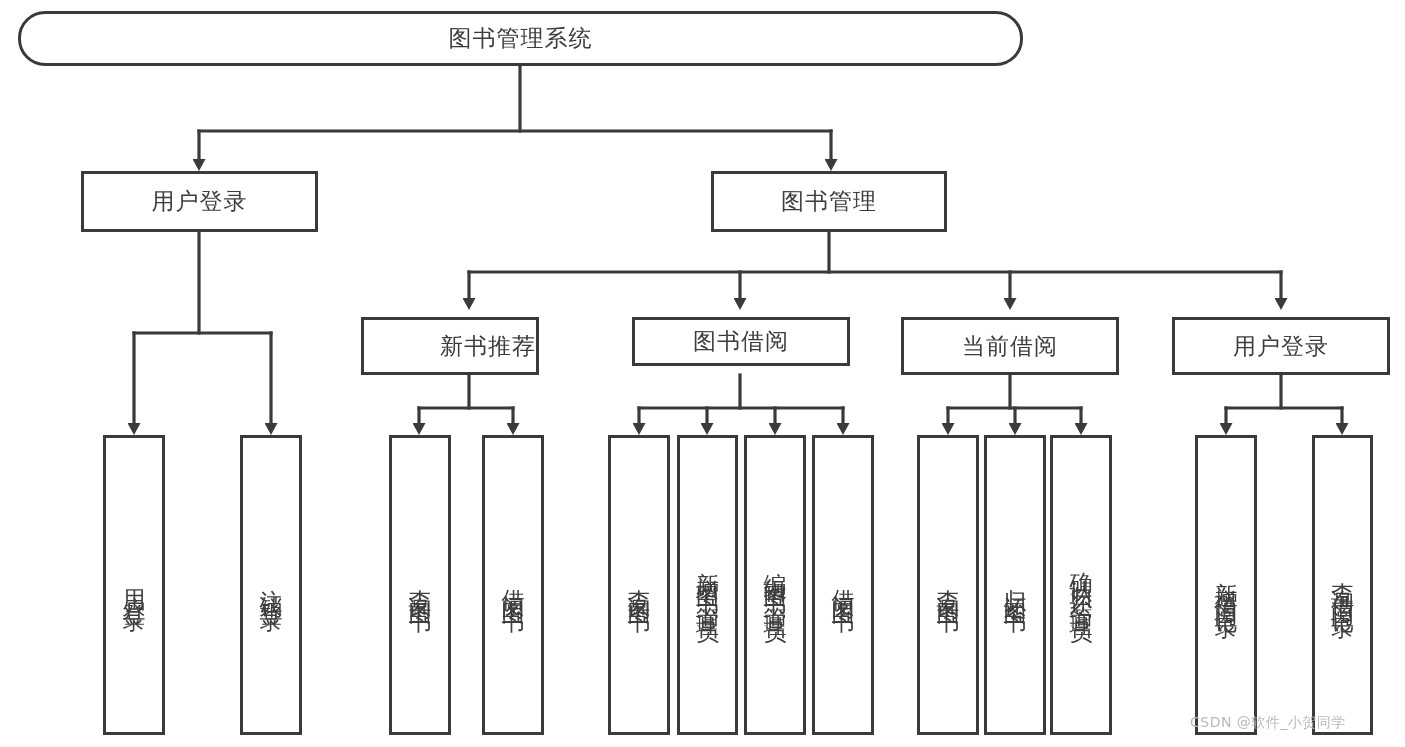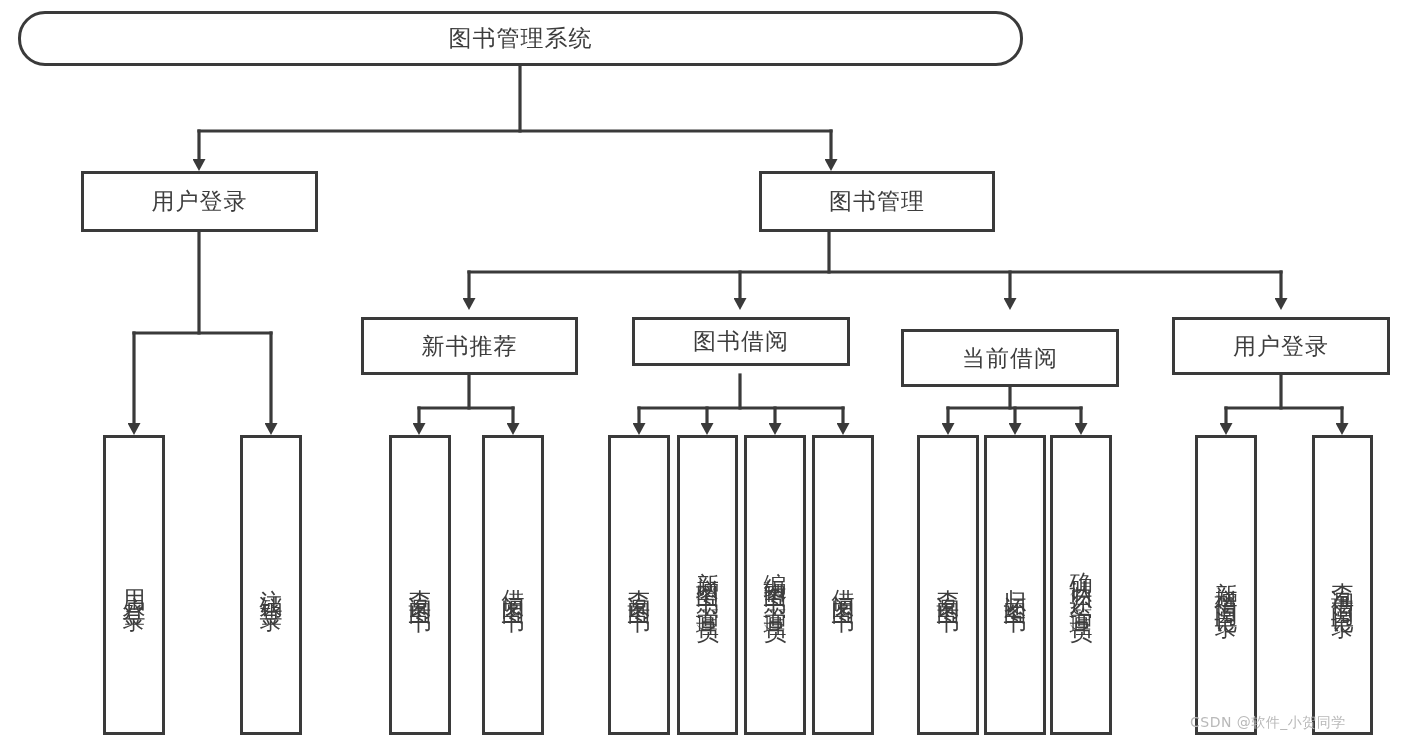--- a/index.html
+++ b/index.html
@@ -113,31 +113,31 @@
     </g>
   </svg>
 
   <div class="node horiz" style="left:18px;top:11px;width:1005px;height:55px;border-radius:27px;">
     <span>图书管理系统</span>
   </div>
 
   <div class="node horiz" style="left:81px;top:171px;width:237px;height:61px;">
     <span>用户登录</span>
   </div>
-  <div class="node horiz" style="left:711px;top:171px;width:236px;height:61px;margin-left:48px;">
+  <div class="node horiz" style="left:711px;top:171px;width:236px;height:61px;">
     <span>图书管理</span>
   </div>
 
-  <div class="node horiz" style="left:361px;top:317px;width:217px;height:58px;">
+  <div class="node horiz" style="left:361px;top:317px;width:178px;height:58px;justify-content:flex-end;">
     <span>新书推荐</span>
   </div>
   <div class="node horiz" style="left:632px;top:317px;width:218px;height:49px;">
     <span>图书借阅</span>
   </div>
-  <div class="node horiz" style="left:901px;top:317px;width:218px;height:58px;margin-top:12px;">
+  <div class="node horiz" style="left:901px;top:317px;width:218px;height:58px;">
     <span>当前借阅</span>
   </div>
   <div class="node horiz" style="left:1172px;top:317px;width:218px;height:58px;">
     <span>用户登录</span>
   </div>
 
   <div class="node vert" style="left:103px;top:435px;width:62px;height:300px;">
     <span class="vtext">用户登录</span>
   </div>
   <div class="node vert" style="left:240px;top:435px;width:62px;height:300px;">

